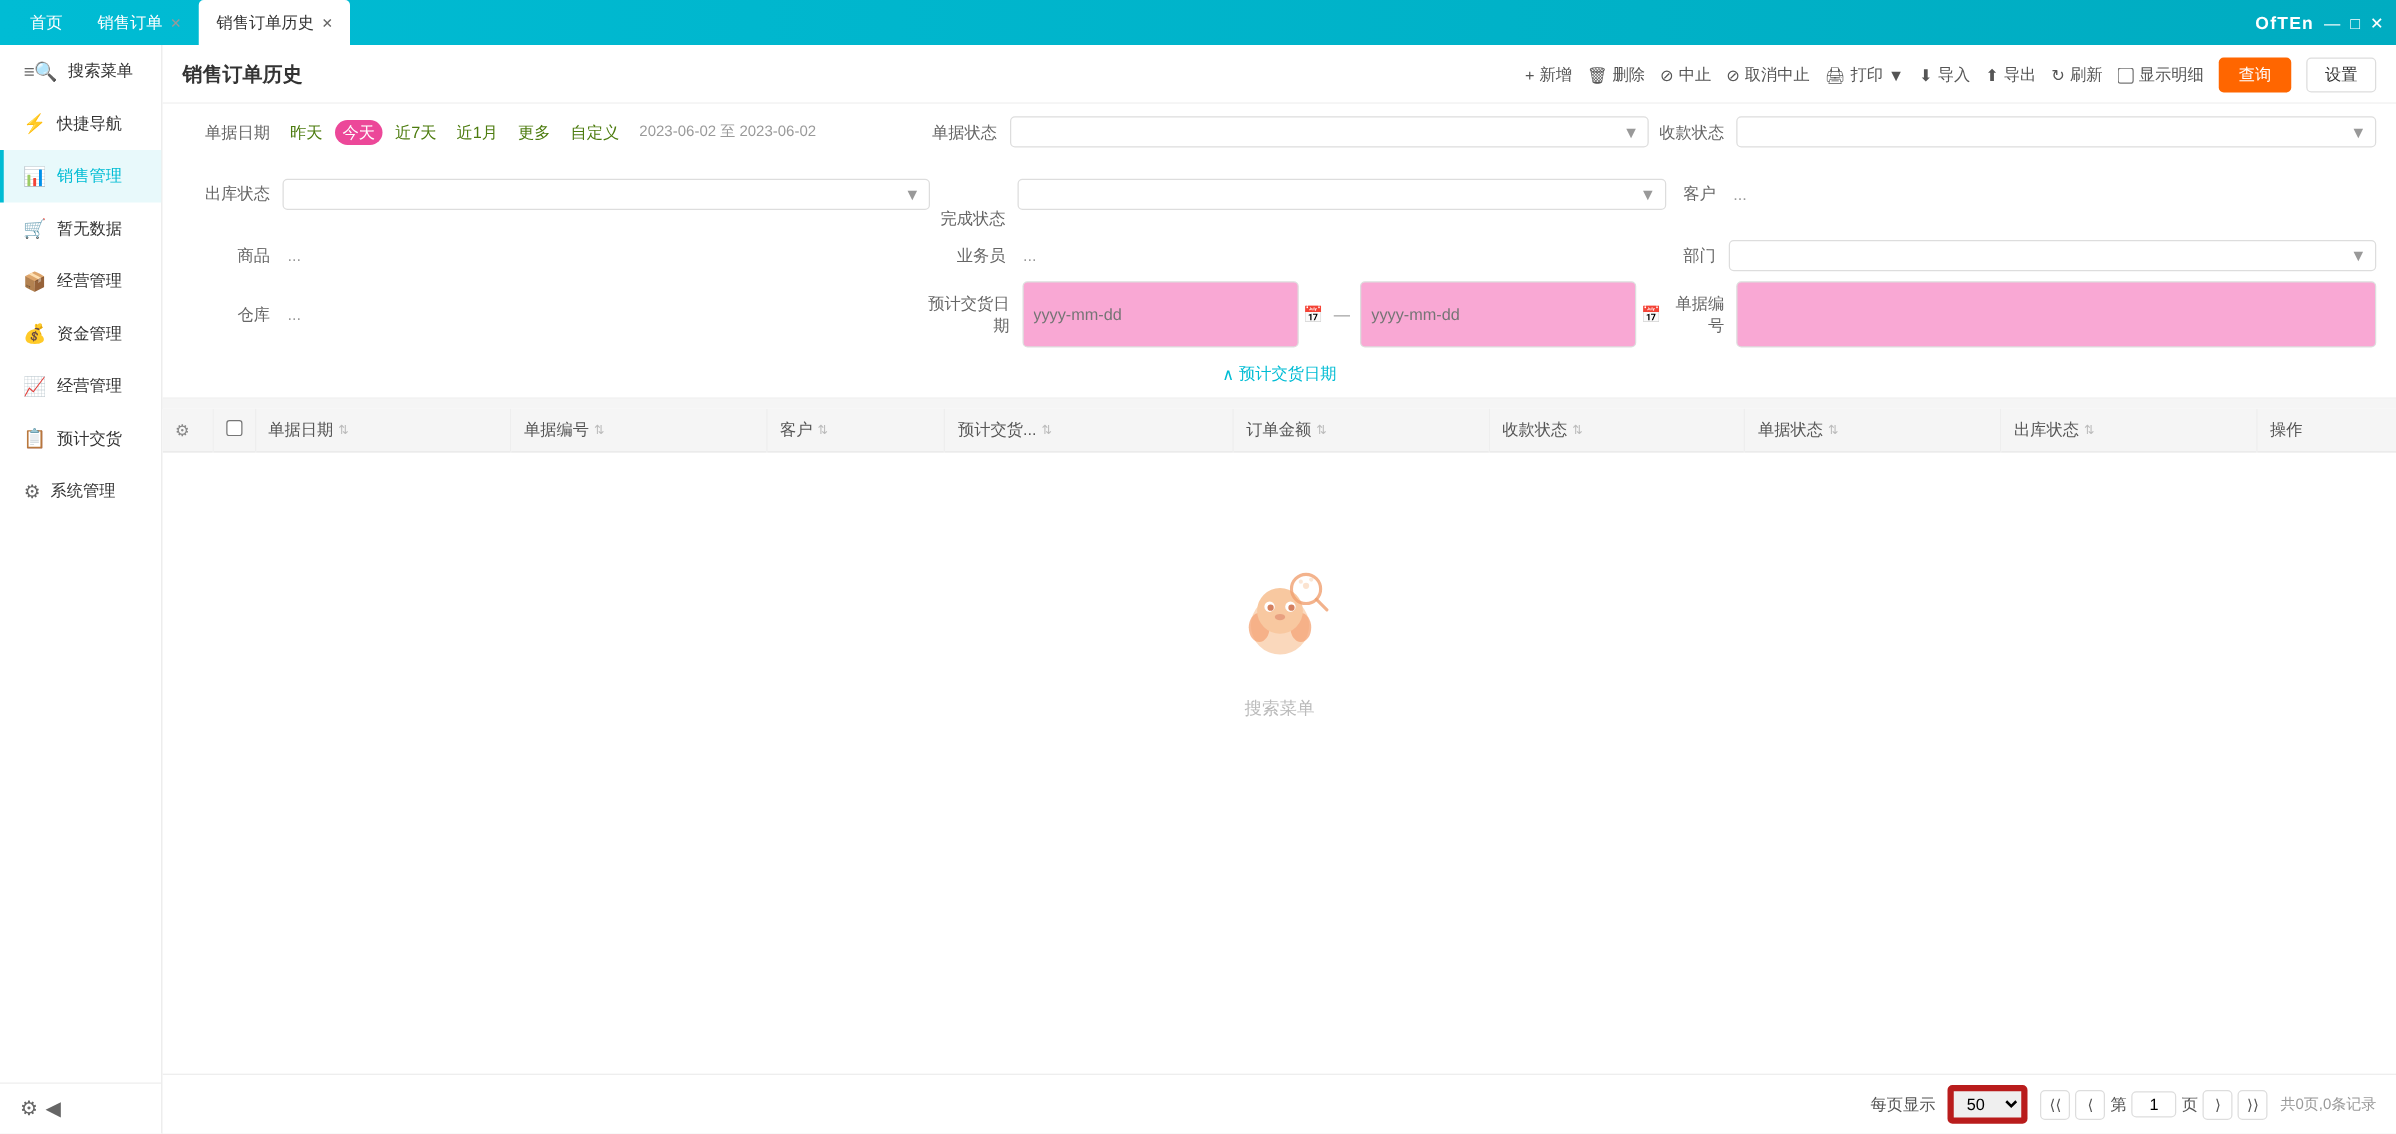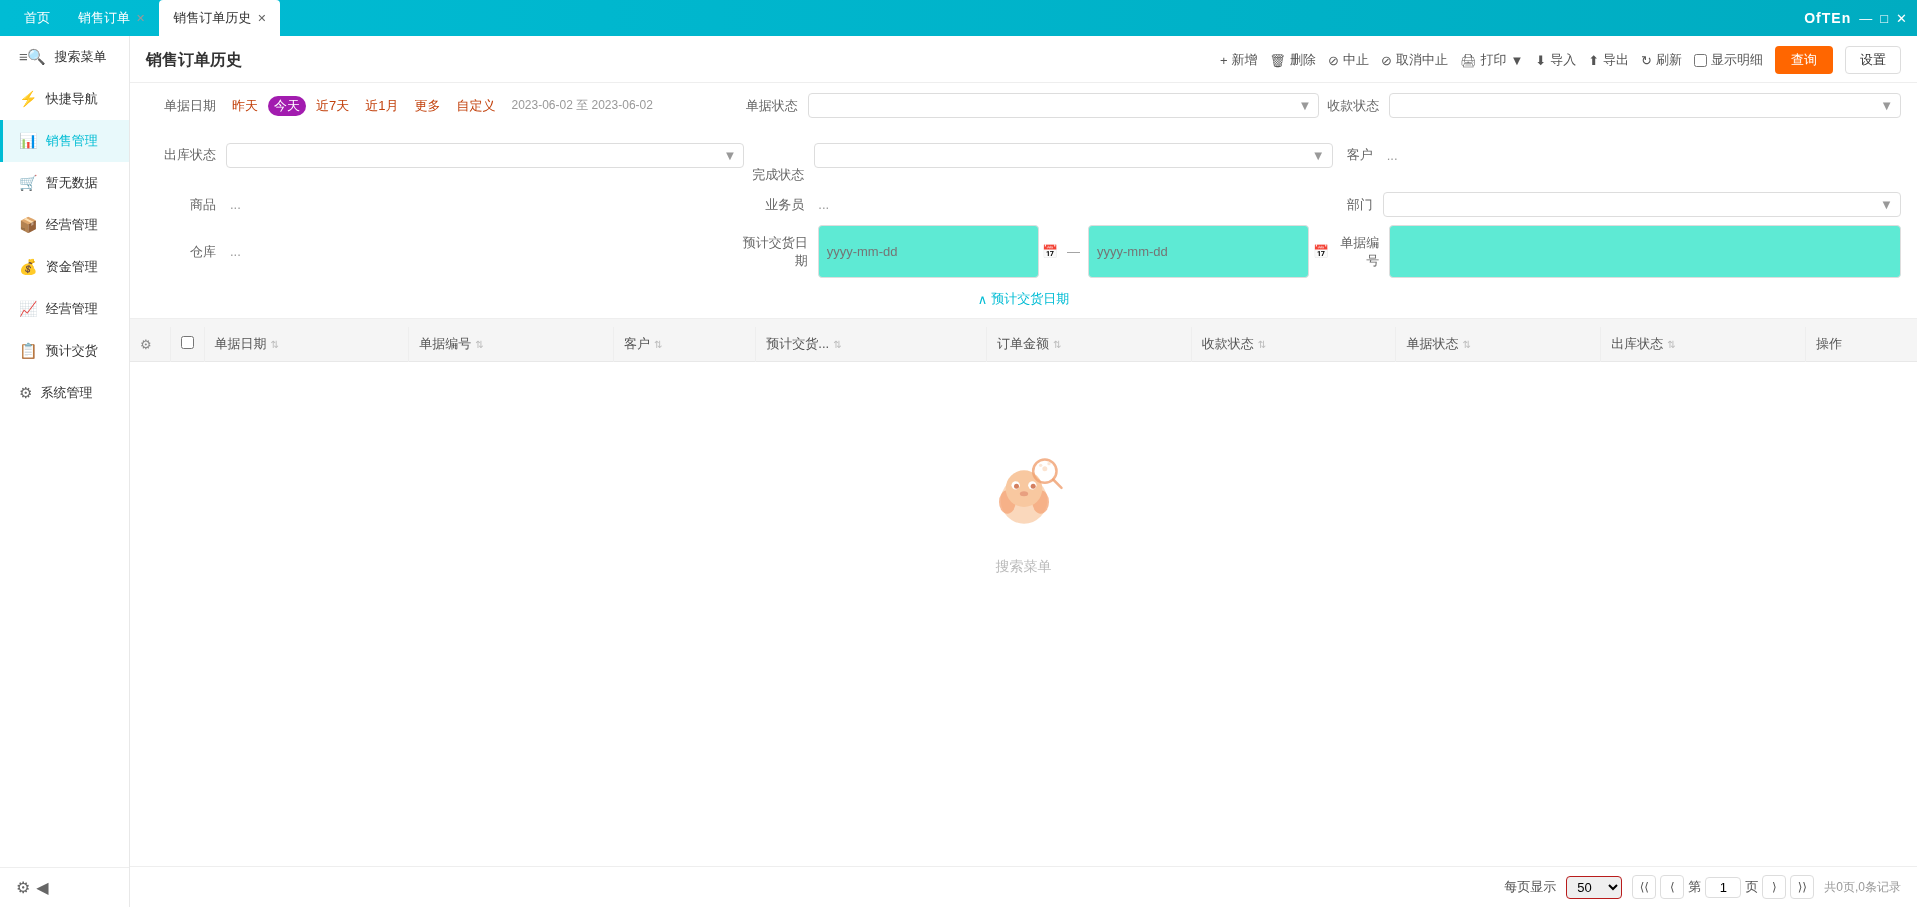--- a/index.html
+++ b/index.html
@@ -180,21 +180,21 @@
       gap: 6px;
       min-width: 0;
     }
     .filter-input {
       flex: 1;
       border: 1px solid #ddd;
       border-radius: 4px;
       padding: 18px 8px;
       font-size: 13px;
       color: #333;
-      background: #5eead4;
+      background: #f9a8d4;
       outline: none;
       min-width: 0;
     }
     .filter-select-wrap {
       flex: 1;
       position: relative;
       display: flex;
       align-items: center;
     }
     .filter-select-wrap select {
@@ -218,24 +218,24 @@
     .date-quick-btns {
       display: flex;
       align-items: center;
       gap: 4px;
       font-size: 13px;
     }
     .date-quick-btn {
       padding: 1px 6px;
       border-radius: 10px;
       cursor: pointer;
-      color: #c2410c;
+      color: #4d7c0f;
     }
     .date-quick-btn.active {
-      background: #a21caf;
+      background: #ec4899;
       color: #fff;
       border-radius: 10px;
     }
     .date-range {
       font-size: 12px;
       color: #999;
       margin-left: 4px;
     }
     .filter-ellipsis {
       color: #999;
@@ -308,21 +308,21 @@
       justify-content: flex-end;
       padding: 8px 16px;
       background: #fff;
       border-top: 1px solid #eee;
       gap: 10px;
       font-size: 13px;
       color: #555;
       flex-shrink: 0;
     }
     .page-size-select {
-      border: 1px solid #b91c1c;
+      border: 5px solid #b91c1c;
       border-radius: 4px;
       padding: 2px 6px;
       font-size: 13px;
     }
     .pagination {
       display: flex;
       align-items: center;
       gap: 4px;
     }
     .page-btn {

